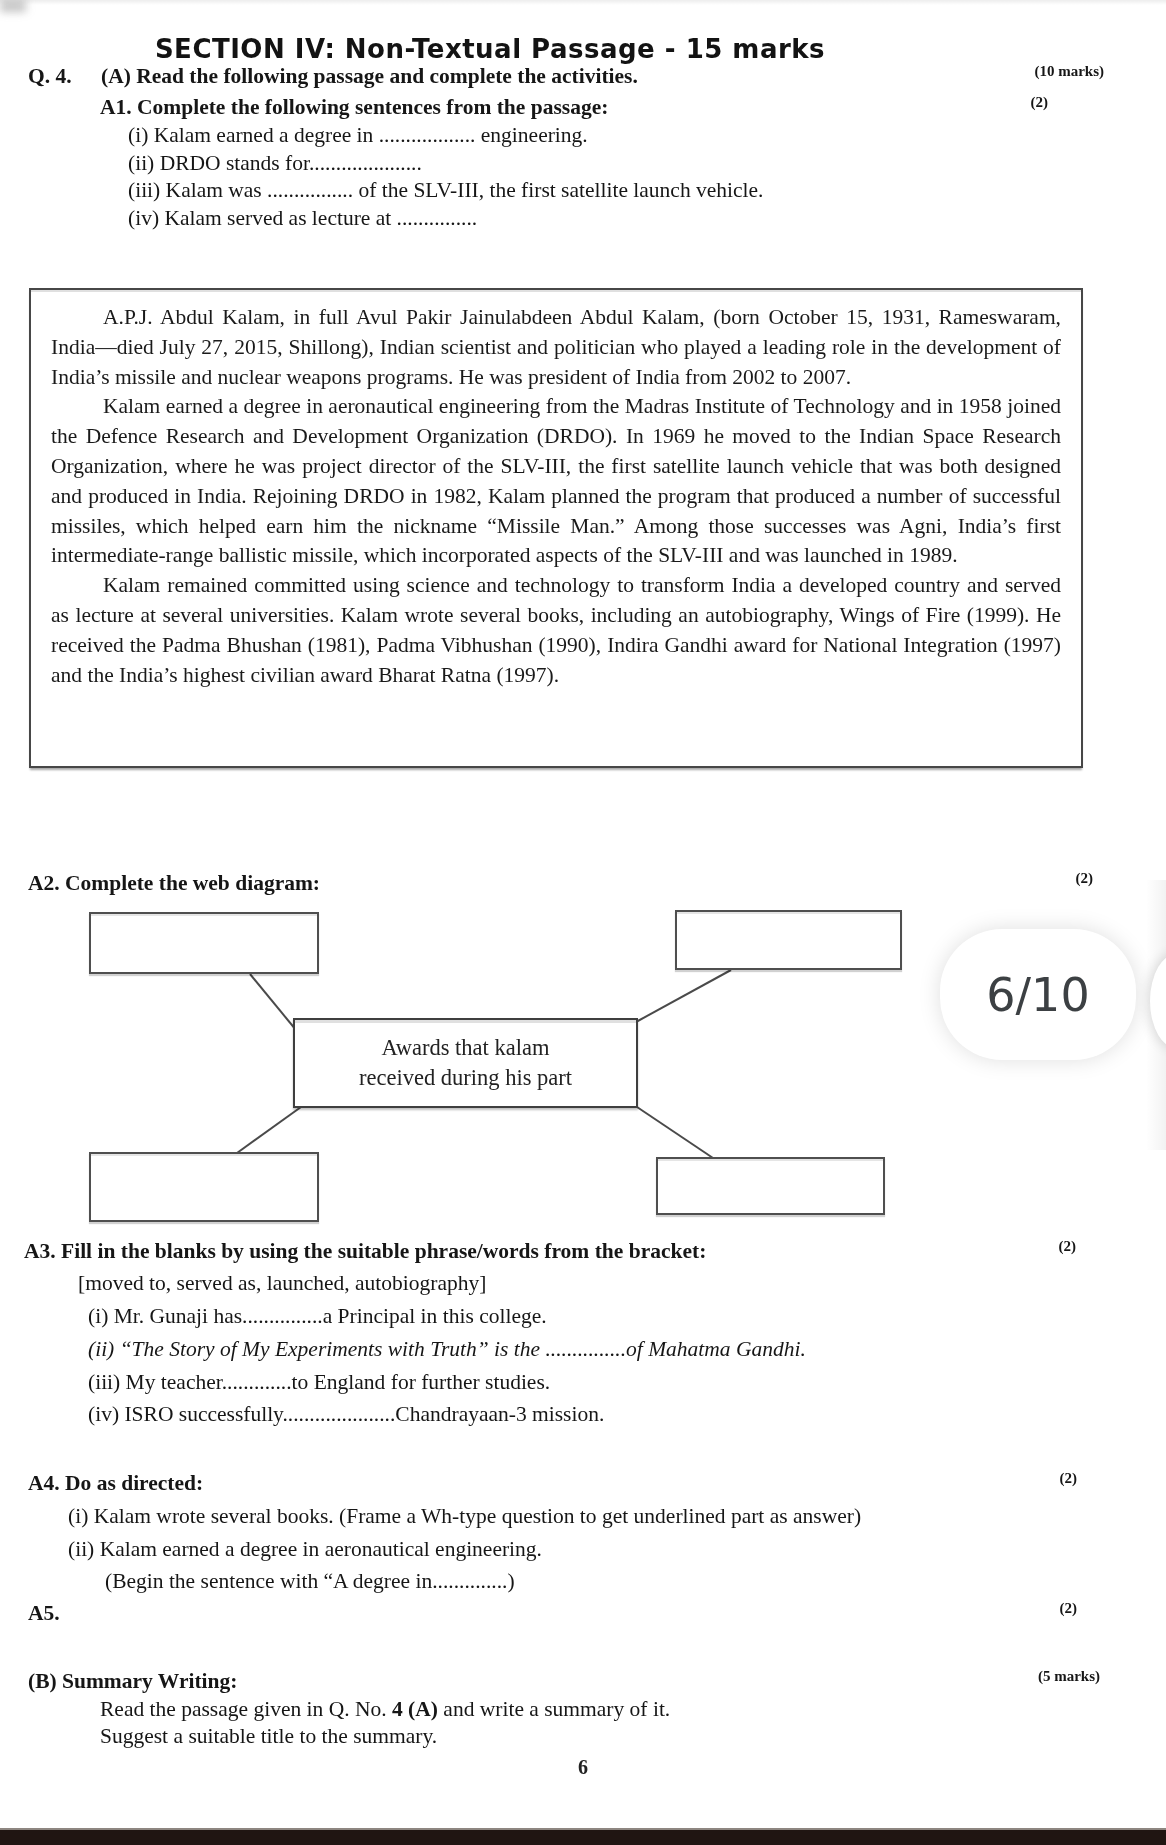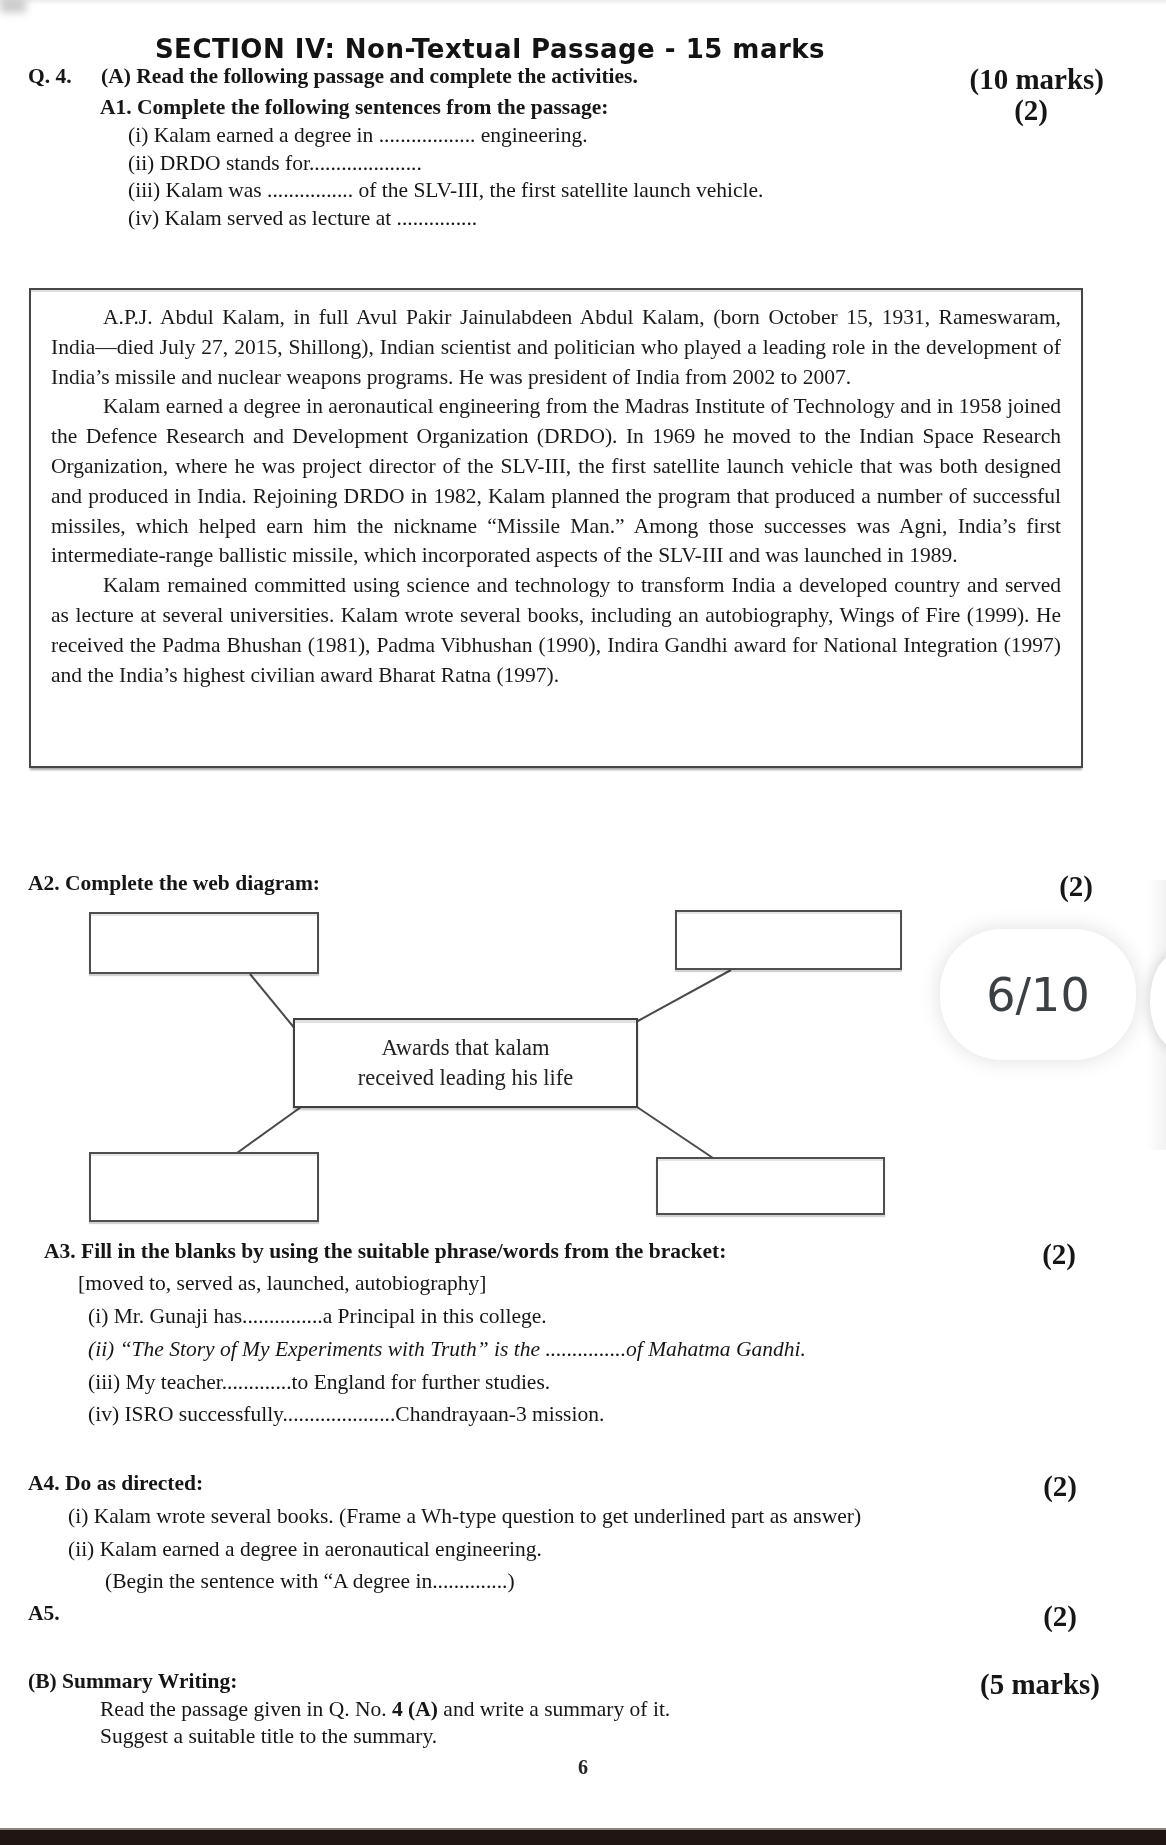--- a/index.html
+++ b/index.html
@@ -6,21 +6,21 @@
   #page{
     position:relative;
     width:1166px;height:1845px;
     background:#ffffff;
     font-family:"Liberation Serif", serif;
     color:#161616;
     overflow:hidden;
   }
   .line{position:absolute;font-size:21.5px;white-space:nowrap;line-height:26px;}
   .bold{font-weight:bold;}
-  .marks{position:absolute;font-weight:bold;font-size:29px;white-space:nowrap;}
+  .marks{position:absolute;font-weight:bold;font-size:15px;white-space:nowrap;}
   .section-title{
     position:absolute;top:34px;left:120px;width:740px;
     text-align:center;
     font-family:"DejaVu Sans", sans-serif;
     font-weight:bold;font-size:26px;letter-spacing:0.5px;color:#131313;
   }
   .scan-smudge-top{
     position:absolute;top:0;left:0;width:100%;height:5px;
     background:linear-gradient(to bottom, rgba(0,0,0,0.07), rgba(0,0,0,0));
   }
@@ -111,30 +111,30 @@
     <line x1="250" y1="74" x2="296" y2="130" stroke="#4a4a4a" stroke-width="2"></line>
     <line x1="731" y1="70" x2="636" y2="122" stroke="#4a4a4a" stroke-width="2"></line>
     <line x1="301" y1="207" x2="237" y2="253" stroke="#4a4a4a" stroke-width="2"></line>
     <line x1="637" y1="207" x2="713" y2="258" stroke="#4a4a4a" stroke-width="2"></line>
   </svg>
 
   <div class="diagram-box" style="left:89px;top:912px;width:230px;height:62px;"></div>
   <div class="diagram-box" style="left:675px;top:910px;width:227px;height:60px;"></div>
   <div class="diagram-box" id="diagram-center-box" style="left:293px;top:1018px;width:345px;height:90px;">
     <span>Awards that kalam</span>
-    <span>received leading his life</span>
+    <span>received during his part</span>
   </div>
   <div class="diagram-box" style="left:89px;top:1152px;width:230px;height:70px;"></div>
   <div class="diagram-box" style="left:656px;top:1157px;width:229px;height:58px;"></div>
 
   <div class="right-edge-wash"></div>
   <div id="page-indicator">6/10</div>
   <div id="page-indicator-partial"></div>
 
-  <div class="line bold" style="top:1238px;left:44px;">A3. Fill in the blanks by using the suitable phrase/words from the bracket:</div>
+  <div class="line bold" style="top:1238px;left:24px;">A3. Fill in the blanks by using the suitable phrase/words from the bracket:</div>
   <div class="marks" style="top:1238px;right:90px;">(2)</div>
   <div class="line" style="top:1303px;left:88px;">(i) Mr. Gunaji has...............a Principal in this college.</div>
   <div class="line" style="top:1270px;left:78px;">[moved to, served as, launched, autobiography]</div>
   <div class="line" style="top:1336px;left:88px;font-style:italic;">(ii) “The Story of My Experiments with Truth” is the ...............of Mahatma Gandhi.</div>
   <div class="line" style="top:1369px;left:88px;">(iii) My teacher.............to England for further studies.</div>
   <div class="line" style="top:1401px;left:88px;">(iv) ISRO successfully.....................Chandrayaan-3 mission.</div>
 
   <div class="line bold" style="top:1470px;left:28px;">A4. Do as directed:</div>
   <div class="marks" style="top:1470px;right:89px;">(2)</div>
   <div class="line" style="top:1503px;left:68px;">(i)  Kalam wrote several books. (Frame a Wh-type question to get underlined part as answer)</div>

